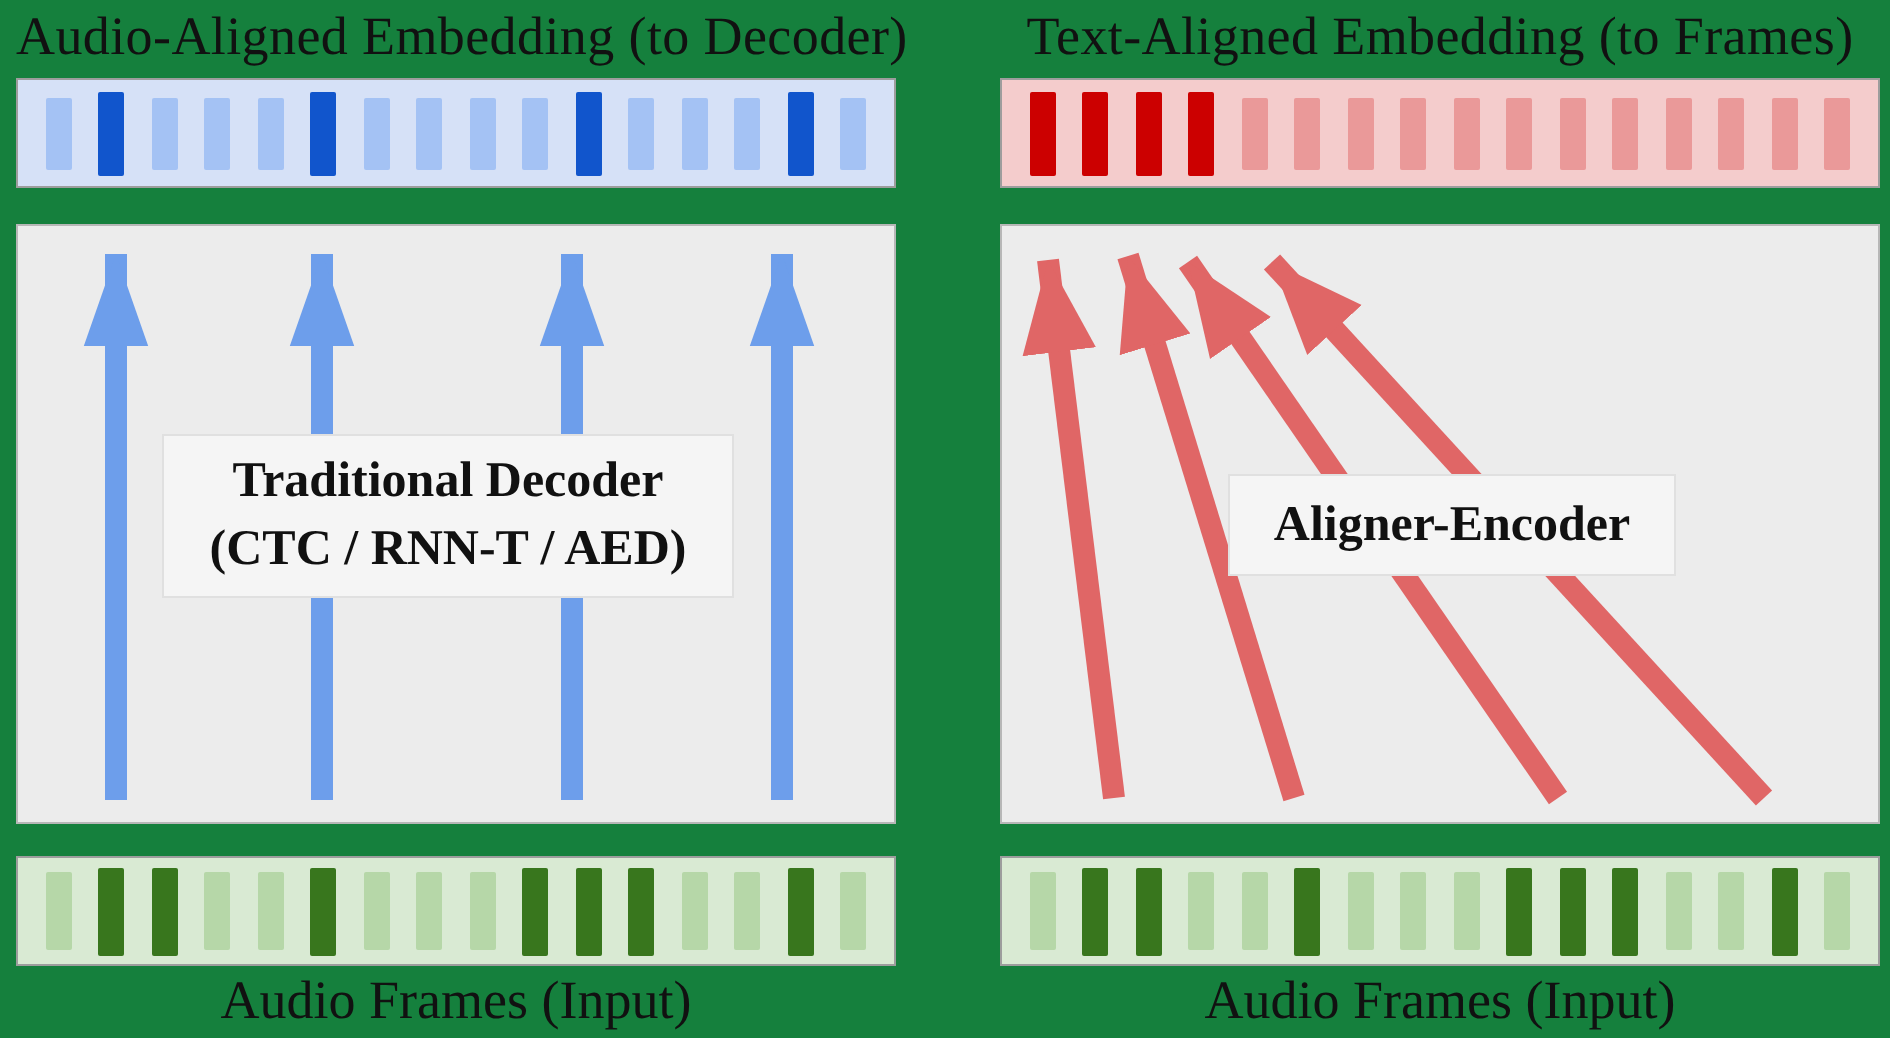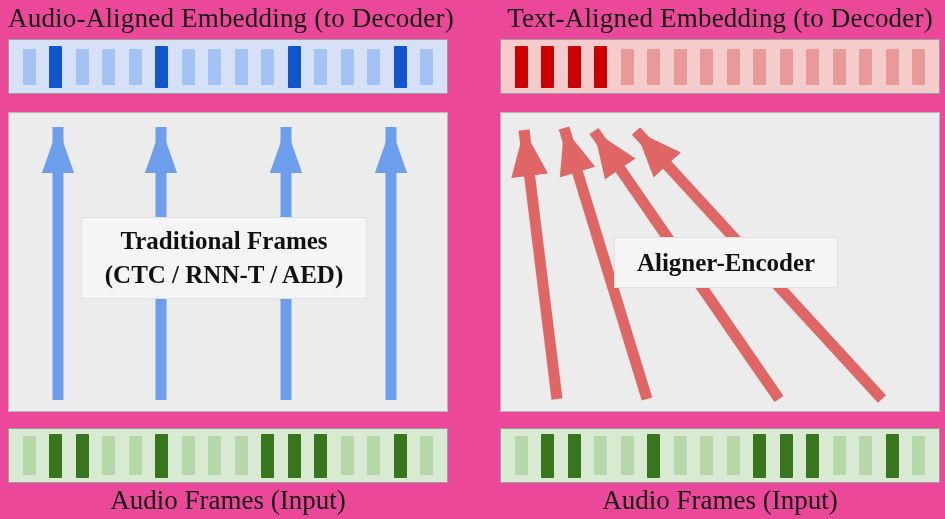--- a/index.html
+++ b/index.html
@@ -1,19 +1,19 @@
 <!DOCTYPE html>
 <html><head>
 <meta charset="utf-8">
 <style>
   html,body{margin:0;padding:0;background:#ffffff;}
   .canvas{
     position:relative;
     width:945px;height:519px;
-    background:#ec4899;
+    background:#15803d;
     font-family:"Liberation Serif","DejaVu Serif",serif;
     color:#111111;
     overflow:hidden;
   }
   .title{
     position:absolute;top:2px;width:440px;
     text-align:center;font-size:27px;line-height:32px;
     letter-spacing:0.2px;white-space:nowrap;
   }
   .title.left{left:8px;}
@@ -88,21 +88,21 @@
         <marker id="head-left" viewBox="0 0 10 10" refX="10" refY="5" markerWidth="4.2" markerHeight="4.2" orient="auto">
           <path d="M0,1.5 L10,5 L0,8.5 Z" fill="currentColor"></path>
         </marker>
       </defs>
     <line x1="49" y1="287" x2="49" y2="14" stroke="currentColor" stroke-width="11" marker-end="url(#head-left)"></line>
         <line x1="152" y1="287" x2="152" y2="14" stroke="currentColor" stroke-width="11" marker-end="url(#head-left)"></line>
         <line x1="277" y1="287" x2="277" y2="14" stroke="currentColor" stroke-width="11" marker-end="url(#head-left)"></line>
         <line x1="382" y1="287" x2="382" y2="14" stroke="currentColor" stroke-width="11" marker-end="url(#head-left)"></line>
       </svg>
     <div class="label-box traditional">
-      <div class="label-line1">Traditional Frames</div>
+      <div class="label-line1">Traditional Decoder</div>
       <div class="label-line2">(CTC / RNN-T / AED)</div>
     </div>
   </div>
 
   <div class="strip input left" style="background: rgb(217, 234, 211); border-color: rgb(157, 157, 157);">
       <div class="bar light" style="background: rgb(182, 215, 168);"></div>
       <div class="bar dark" style="background: rgb(56, 118, 29);"></div>
       <div class="bar dark" style="background: rgb(56, 118, 29);"></div>
       <div class="bar light" style="background: rgb(182, 215, 168);"></div>
       <div class="bar light" style="background: rgb(182, 215, 168);"></div>
@@ -114,21 +114,21 @@
       <div class="bar dark" style="background: rgb(56, 118, 29);"></div>
       <div class="bar dark" style="background: rgb(56, 118, 29);"></div>
       <div class="bar light" style="background: rgb(182, 215, 168);"></div>
       <div class="bar light" style="background: rgb(182, 215, 168);"></div>
       <div class="bar dark" style="background: rgb(56, 118, 29);"></div>
       <div class="bar light" style="background: rgb(182, 215, 168);"></div>
     </div>
 
   <div class="caption left">Audio Frames (Input)</div>
 
-  <div class="title right">Text-Aligned Embedding (to Decoder)</div>
+  <div class="title right">Text-Aligned Embedding (to Frames)</div>
 
   <div class="strip embed right" style="background: rgb(244, 204, 204); border-color: rgb(157, 157, 157);">
       <div class="bar dark" style="background: rgb(204, 0, 0);"></div>
       <div class="bar dark" style="background: rgb(204, 0, 0);"></div>
       <div class="bar dark" style="background: rgb(204, 0, 0);"></div>
       <div class="bar dark" style="background: rgb(204, 0, 0);"></div>
       <div class="bar light" style="background: rgb(234, 153, 153);"></div>
       <div class="bar light" style="background: rgb(234, 153, 153);"></div>
       <div class="bar light" style="background: rgb(234, 153, 153);"></div>
       <div class="bar light" style="background: rgb(234, 153, 153);"></div>

